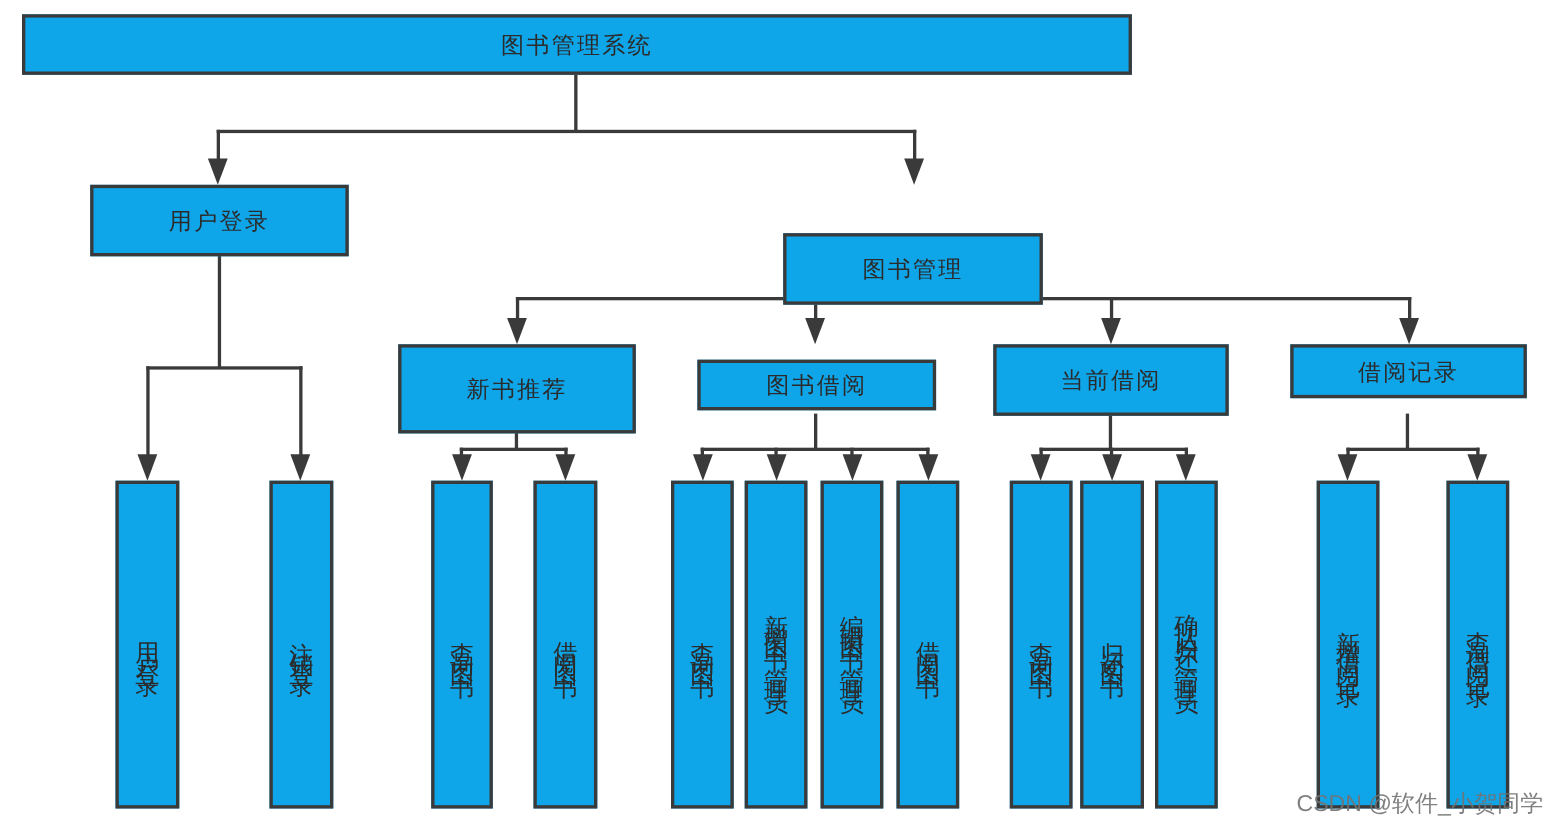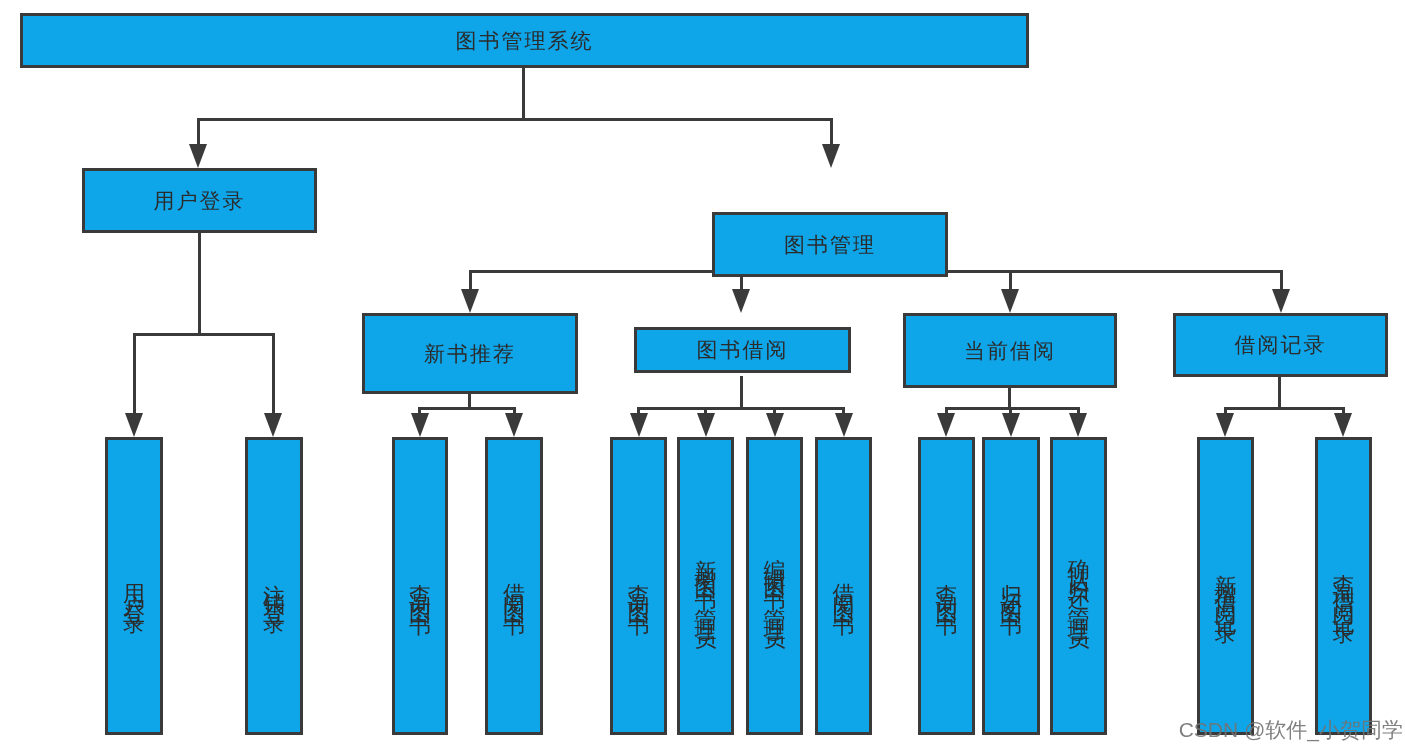--- a/index.html
+++ b/index.html
@@ -132,25 +132,25 @@
     </div>
 
   <div class="box hbox" style="left:362px; top:313px; width:216px; height:81px;">
       <span>新书推荐</span>
     </div>
 
   <div class="box hbox" style="left:634px; top:327px; width:217px; height:46px;">
       <span>图书借阅</span>
     </div>
 
-  <div class="box hbox" style="left:903px; top:313px; width:214px; height:75px;">
+  <div class="box hbox" style="left:903px; top:313px; width:214px; height:65px;">
       <span>当前借阅</span>
     </div>
 
-  <div class="box hbox" style="left:1173px; top:313px; width:215px; height:64px;">
+  <div class="box hbox" style="left:1173px; top:313px; width:215px; height:49px;">
       <span>借阅记录</span>
     </div>
 
   <div class="box vbox" style="left:105px; top:437px; width:58px; height:298px;">
       <span>用户登录</span>
     </div>
 
   <div class="box vbox" style="left:245px; top:437px; width:58px; height:298px;">
       <span>注销登录</span>
     </div>

